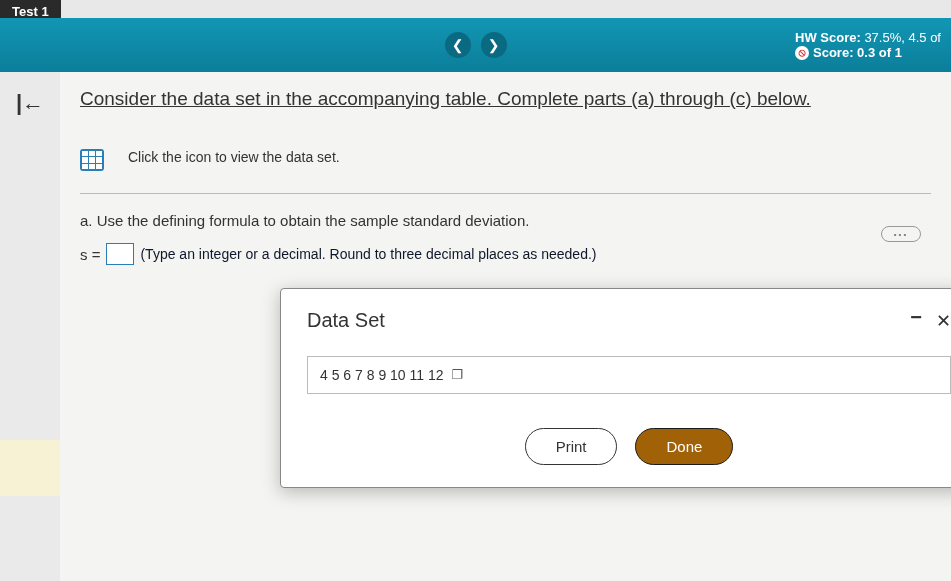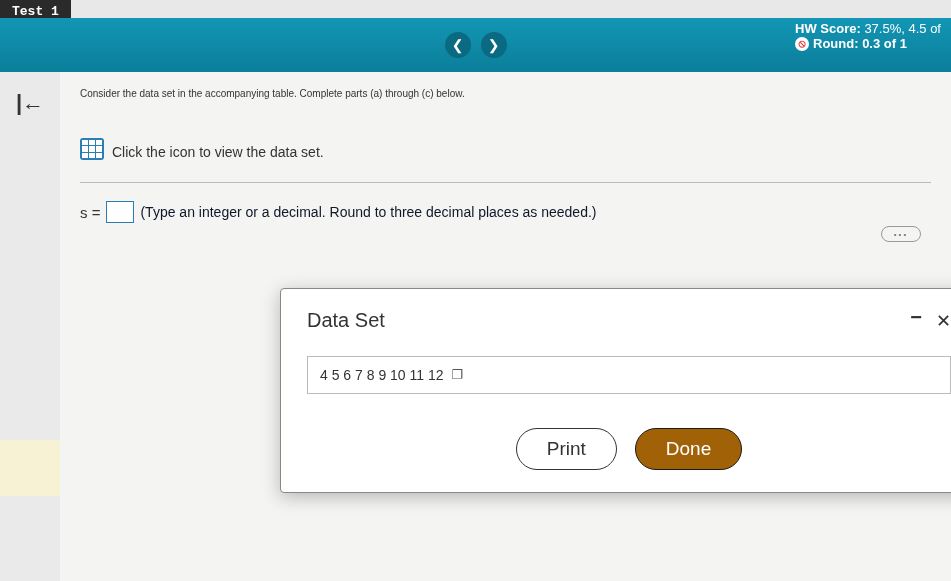--- a/index.html
+++ b/index.html
@@ -18,21 +18,20 @@
     .test-tab {
       position: absolute;
       top: 0;
       left: 0;
       background: #2a2a2a;
       color: #fff;
       padding: 4px 12px;
       font-size: 13px;
       font-weight: bold;
       border-radius: 0 0 6px 0;
-      font-family: Liberation Mono, monospace;
     }
     .header-bar {
       background: linear-gradient(#1296b5, #0b7e9a);
       height: 54px;
       display: flex;
       align-items: center;
       color: #fff;
       position: relative;
       margin-top: 18px;
     }
@@ -62,21 +61,21 @@
     .question-title .q-line1 {
       font-weight: bold;
       font-size: 16px;
     }
     .question-title .q-line2 {
       font-size: 12px;
     }
     .header-right {
       position: absolute;
       right: 10px;
-      top: 3px;
+      top: 12px;
       font-size: 13px;
       text-align: left;
     }
     .header-right .hw-score b { font-weight: bold; }
     .header-right .points {
       font-weight: bold;
       display: flex;
       align-items: center;
       gap: 4px;
     }
@@ -110,28 +109,29 @@
       cursor: pointer;
       font-weight: bold;
     }
     .main {
       flex: 1;
       background: #f4f4f2;
       padding: 16px 20px 20px 20px;
       position: relative;
     }
     .instruction {
-      font-size: 10px;
+      font-size: 19px;
       color: #333;
       margin-bottom: 7px;
+      text-decoration: underline;
     }
     .icon-row {
       display: flex;
-      align-items: flex-end;
-      gap: 8px;
+      align-items: flex-start;
+      gap: 24px;
       margin-bottom: 22px;
       margin-top: 39px;
     }
     .data-icon {
       width: 24px;
       height: 22px;
       background: #2a7db5;
       border-radius: 3px;
       display: grid;
       grid-template-columns: repeat(3, 1fr);
@@ -243,21 +243,21 @@
       cursor: pointer;
     }
     .modal-buttons {
       display: flex;
       justify-content: center;
       gap: 18px;
     }
     .btn {
       padding: 9px 30px;
       border-radius: 22px;
-      font-size: 19px;
+      font-size: 15px;
       cursor: pointer;
     }
     .btn-print {
       background: #fff;
       border: 1.5px solid #333;
       color: #333;
     }
     .btn-done {
       background: #a16207;
       border: 1.5px solid #1a1a1a;
@@ -286,21 +286,21 @@
     <div class="nav-btn">
       <span>❯</span>
     </div>
   </div>
   <div class="header-right">
     <div class="hw-score">
       <b>HW Score:</b> <span>37.5%, 4.5 of</span>
     </div>
     <div class="points">
       <span class="slash-circle">⦸</span>
-      <span><b>Round:</b> <span>0.3 of 1</span></span>
+      <span><b>Score:</b> <span>0.3 of 1</span></span>
     </div>
   </div>
 </div>
 
 <div class="content-area">
   <div class="left-gutter">
     <div class="back-first-icon">|←</div>
   </div>
   <div class="main">
     <div class="instruction">Consider the data set in the accompanying table. Complete parts (a) through (c) below.</div>
@@ -313,20 +313,21 @@
           <span></span>
           <span></span>
         <span></span>
           <span></span>
           <span></span>
       </div>
       <div class="icon-row-text">Click the icon to view the data set.</div>
     </div>
     <hr class="divider">
     <div class="divider-pill">•••</div>
+    <div class="part-label">a. Use the defining formula to obtain the sample standard deviation.</div>
     <div class="answer-row">
       <span>s =</span>
       <input class="answer-input" type="text" value="" style="">
       <span class="hint-text">(Type an integer or a decimal. Round to three decimal places as needed.)</span>
     </div>
   </div>
 </div>
 
 <div class="left-sticky"></div>
 

